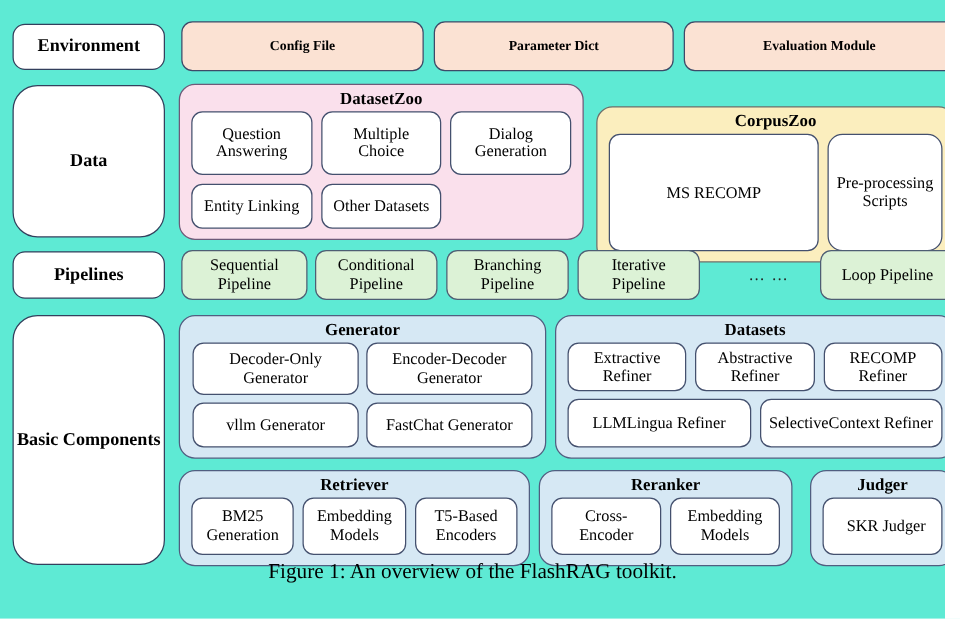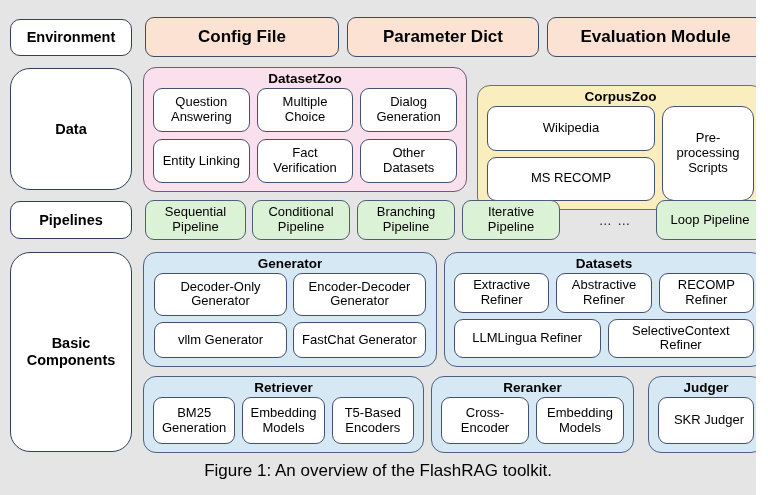--- a/index.html
+++ b/index.html
@@ -1,18 +1,18 @@
 <!DOCTYPE html>
 <html><head>
 <meta charset="utf-8">
 <style>
   html,body{margin:0;padding:0;background:#ffffff;}
   .canvas{
-    position:relative;width:756px;height:495px;background:#e5e5e5;
-    font-family:Liberation Sans, sans-serif;color:#000;overflow:hidden;
+    position:relative;width:756px;height:495px;background:#5eead4;
+    font-family:Liberation Serif, serif;color:#000;overflow:hidden;
   }
   .abs{position:absolute;box-sizing:border-box;}
   
   .box{
     border:1.5px solid #44506E;border-radius:9px;background:#ffffff;
     display:flex;align-items:center;justify-content:center;text-align:center;
     font-size:13px;line-height:1.13;padding:2px 5px;box-sizing:border-box;
   }
   
   .label-box{
@@ -30,21 +30,21 @@
     font-weight:bold;font-size:13.5px;text-align:center;padding:3px 0 2px;
     flex:0 0 auto;
   }
   .container .body{flex:1;display:flex;gap:7px;padding:0 9px 8px;min-height:0;}
   .grid3{display:grid;grid-template-columns:repeat(3,1fr);gap:7px;padding:0 9px 8px;flex:1;}
   .grid2x2{display:grid;grid-template-columns:repeat(2,1fr);grid-template-rows:1fr 0.85fr;gap:6px;padding:0 10px 8px;flex:1;}
   .colrows{display:flex;flex-direction:column;gap:6px;padding:0 9px 8px;flex:1;}
   .row{display:flex;gap:7px;flex:1;min-height:0;}
   .row .box{flex:1 1 0;}
   
-  .peach{background:#FBE2D3;font-weight:bold;font-size:17px;border-color:#3E4A68;}
+  .peach{background:#FBE2D3;font-weight:bold;font-size:11px;border-color:#3E4A68;}
   .pinkc{background:#FAE0EC;border-color:#6E5A79;align-items:center;}
   .yellowc{background:#FBEEBE;border-color:#6E6F6A;}
   .greenb{background:#DCF2D6;border-color:#4E5E73;}
   .bluec{background:#D6E8F4;border-color:#515E80;}
   .ellipsis{
     display:flex;align-items:center;justify-content:center;
     font-size:13px;letter-spacing:1px;color:#222;
   }
   .caption{
     text-align:center;font-size:17px;color:#000;
@@ -62,30 +62,28 @@
 
   <div class="abs label-box tall" style="left:10px;top:68px;width:122px;height:122px;">Data</div>
 
   <div class="abs container pinkc" style="left:143px;top:67px;width:324px;height:125px;">
     <div class="title">DatasetZoo</div>
     <div class="grid3">
       <div class="box">Question Answering</div>
       <div class="box">Multiple Choice</div>
       <div class="box">Dialog Generation</div>
       <div class="box">Entity Linking</div>
-      <div class="box">Fact Verification</div>
       <div class="box">Other Datasets</div>
     </div>
   </div>
 
   <div class="abs container yellowc" style="left:477px;top:67px;width:287px;height:125px;margin-top:18px;">
     <div class="title">CorpusZoo</div>
     <div class="body">
       <div style="flex:1;display:flex;flex-direction:column;gap:6px;min-width:0;">
-        <div class="box" style="flex:1;">Wikipedia</div>
         <div class="box" style="flex:1;">MS RECOMP</div>
       </div>
       <div class="box" style="flex:0 0 92px;border-radius:12px;">Pre-processing Scripts</div>
     </div>
   </div>
 
   <div class="abs label-box" style="left:10px;top:201px;width:122px;height:38px;">Pipelines</div>
   <div class="abs box greenb" style="left:145px;top:200px;width:101px;height:40px;">Sequential Pipeline</div>
   <div class="abs box greenb" style="left:252px;top:200px;width:98px;height:40px;">Conditional Pipeline</div>
   <div class="abs box greenb" style="left:357px;top:200px;width:98px;height:40px;">Branching Pipeline</div>
@@ -137,15 +135,15 @@
     </div>
   </div>
 
   <div class="abs container bluec" style="left:648px;top:376px;width:116px;height:77px;">
     <div class="title">Judger</div>
     <div class="body">
       <div class="box" style="flex:1;padding-left:11px;">SKR Judger</div>
     </div>
   </div>
 
-  <div class="abs caption" style="left:0;right:0;top:461px;">Figure 1: An overview of the FlashRAG toolkit.</div>
+  <div class="abs caption" style="left:0;right:0;top:447px;">Figure 1: An overview of the FlashRAG toolkit.</div>
 
 </div>
 
 </body></html>

